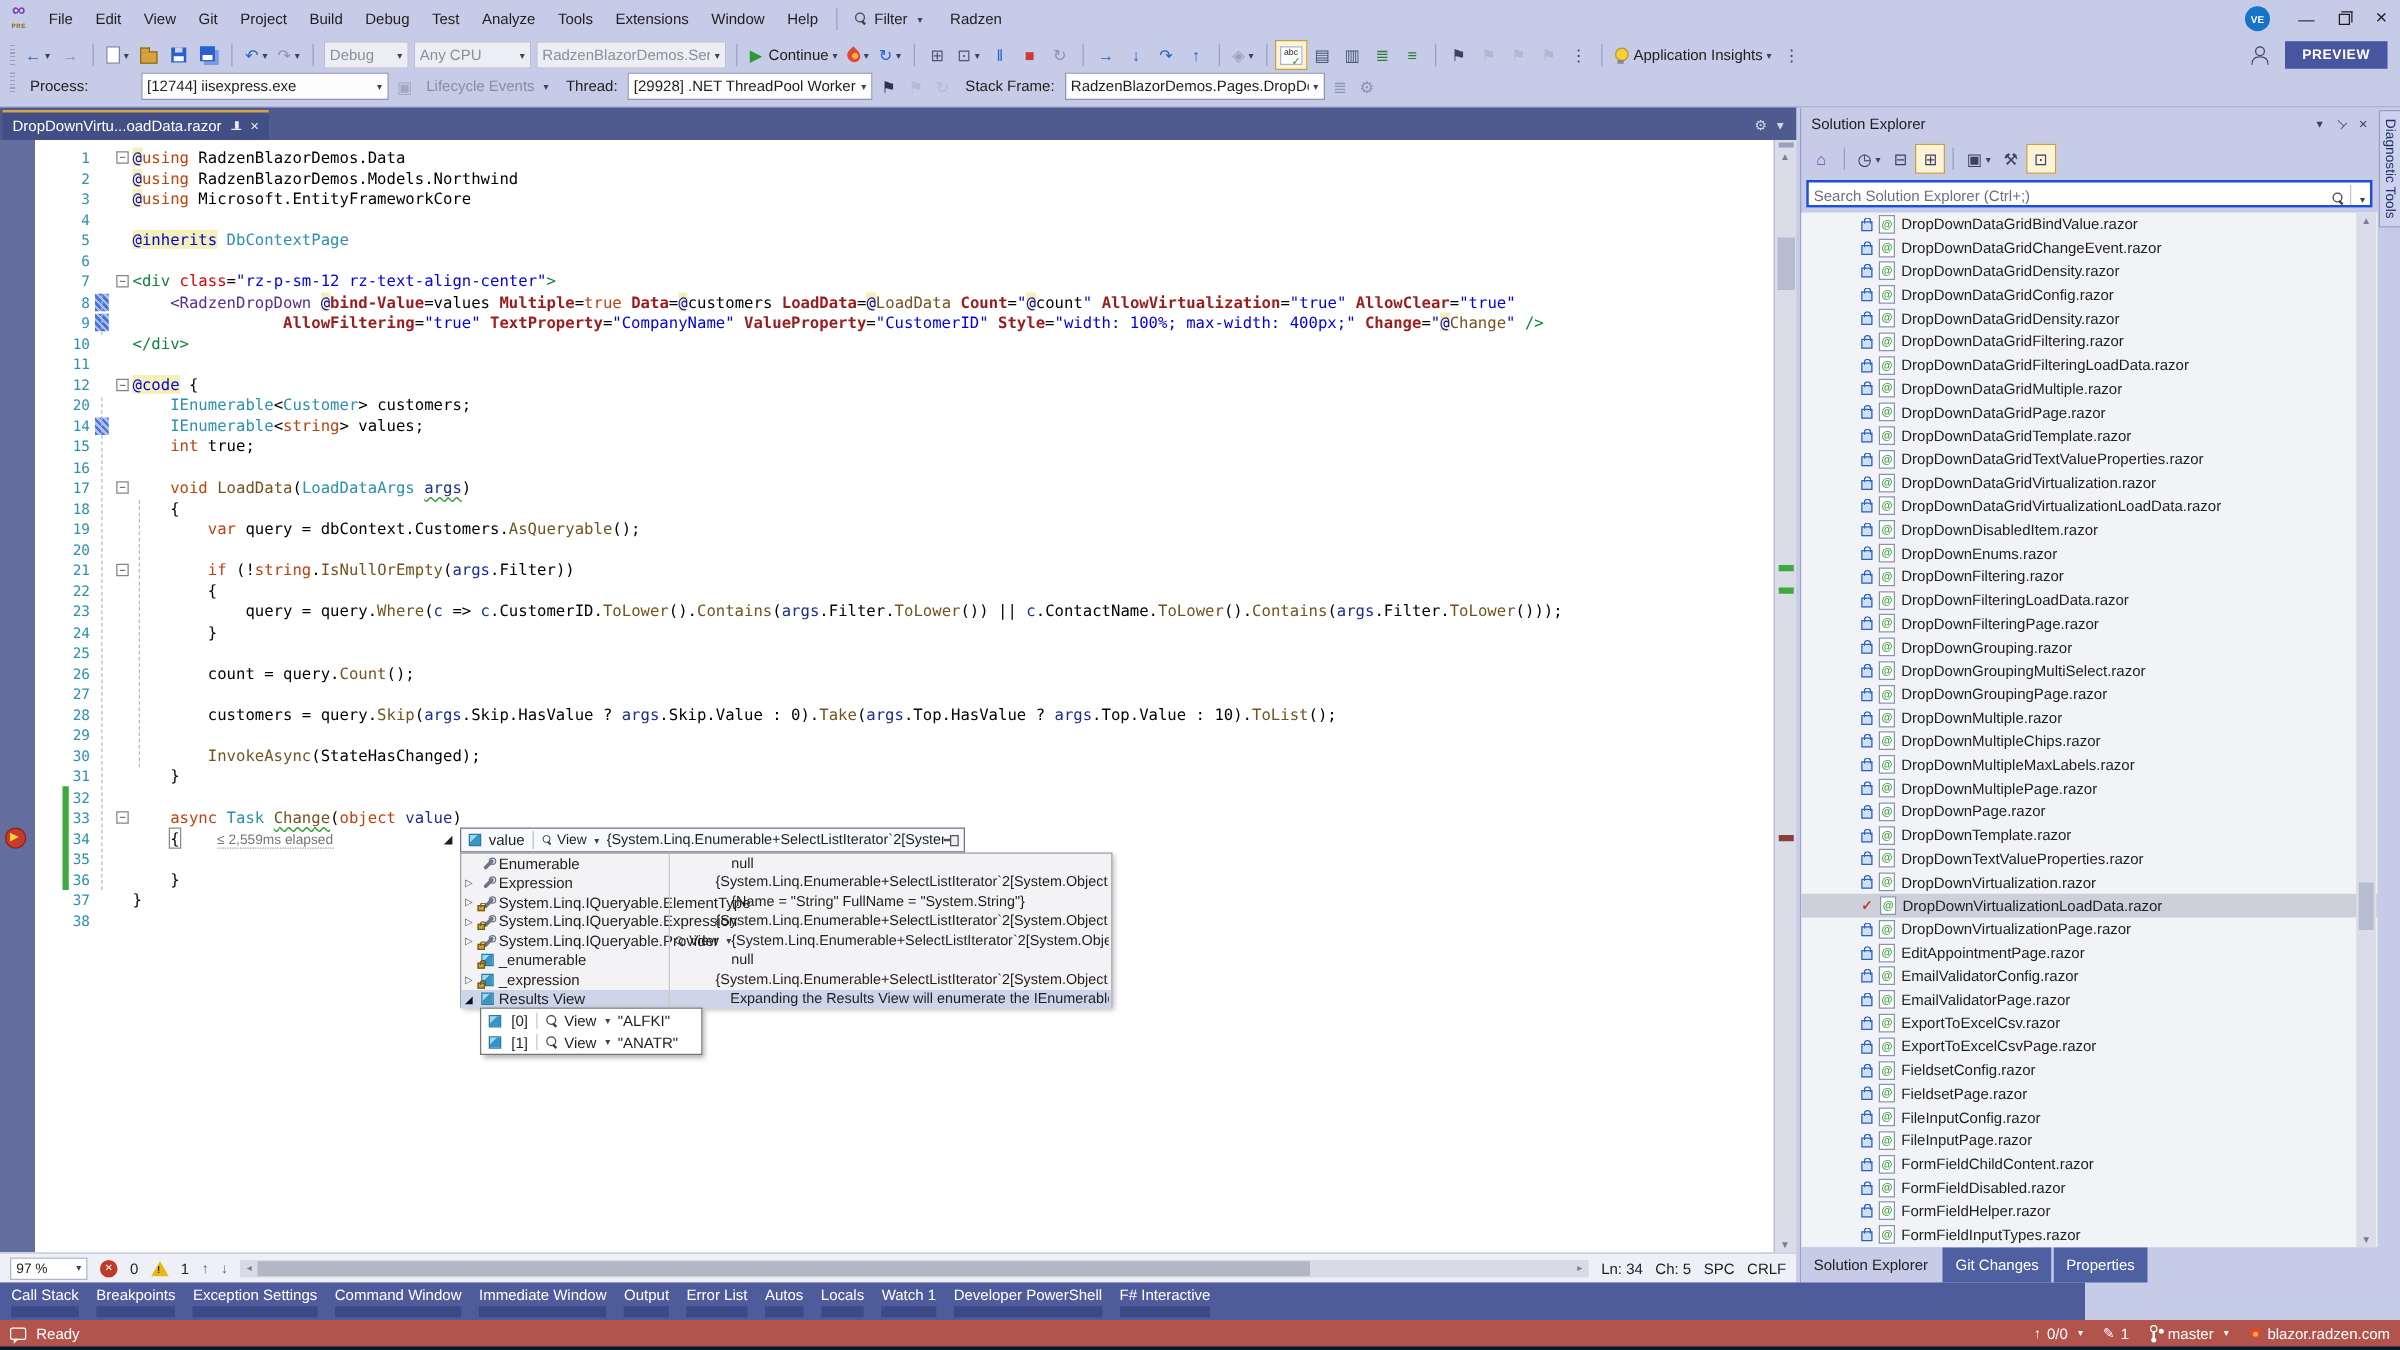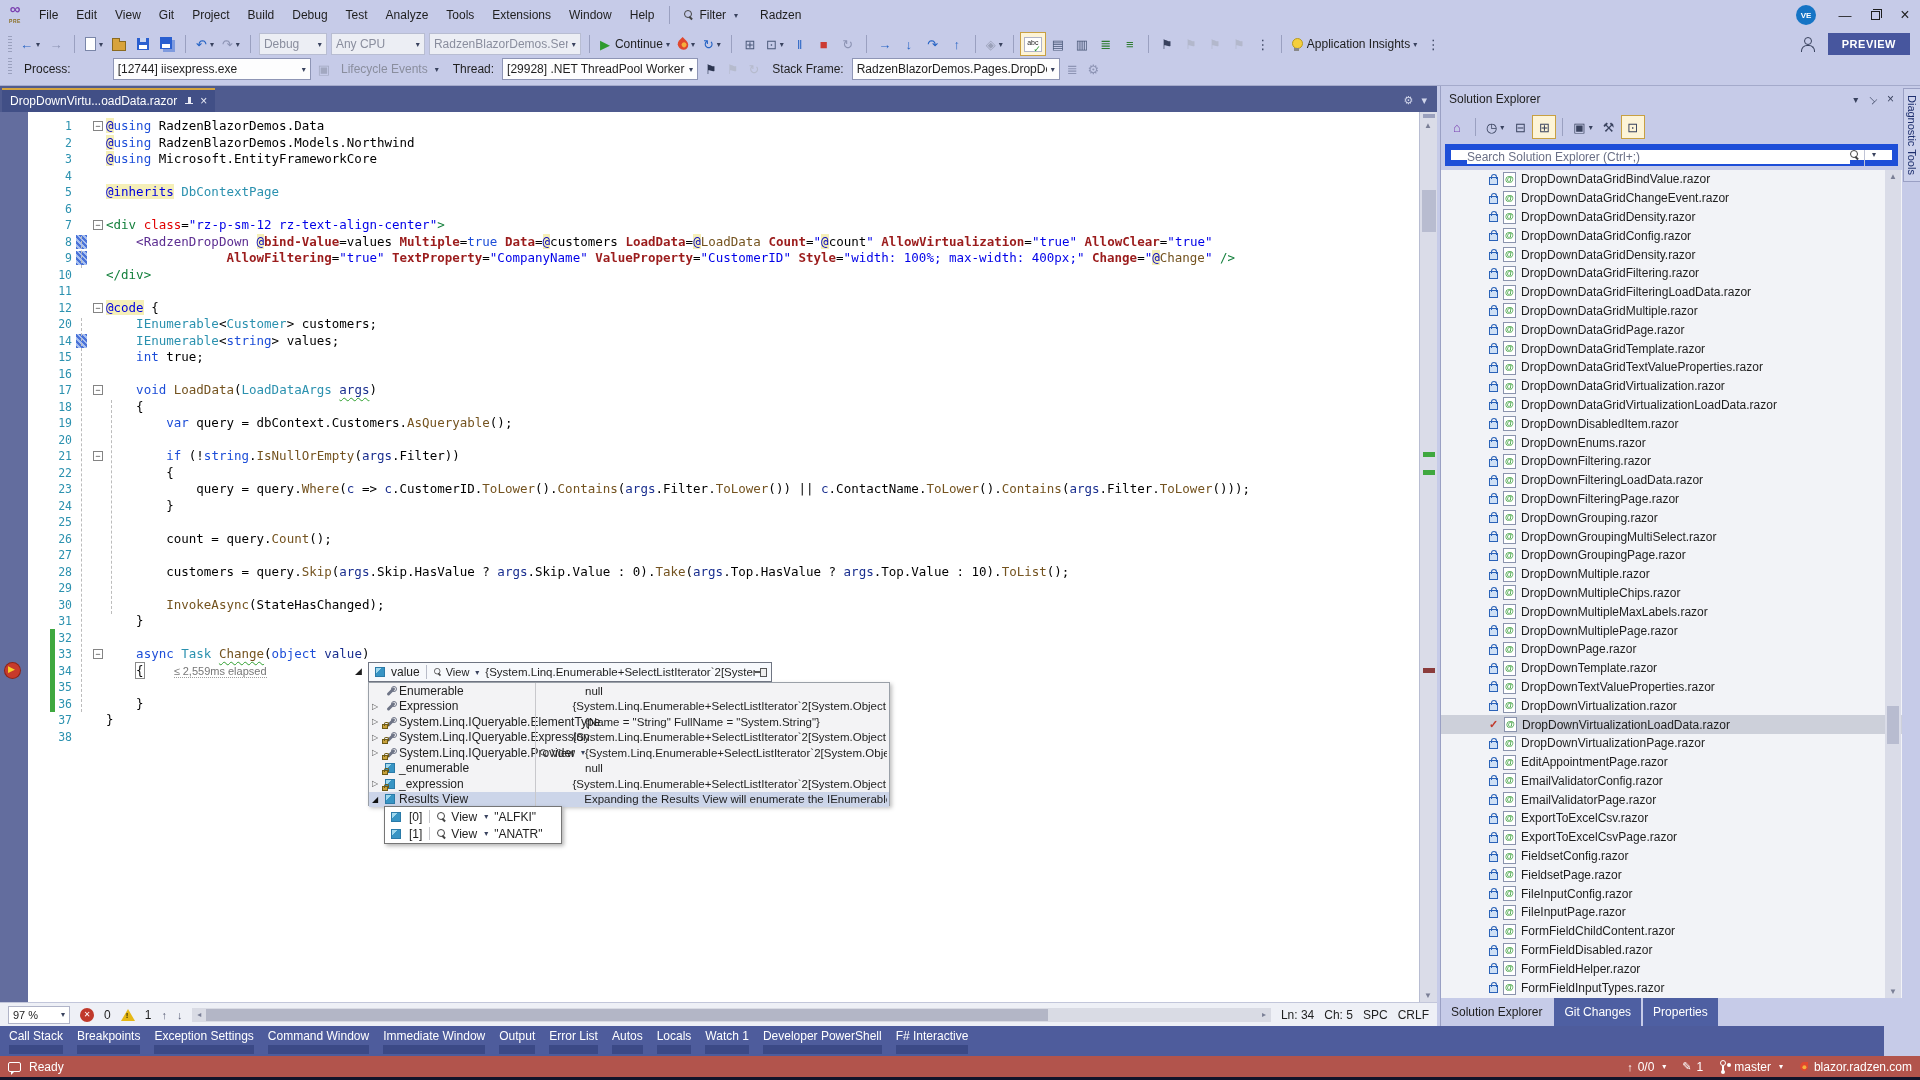--- a/index.html
+++ b/index.html
@@ -79,21 +79,21 @@
   #codearea { position:absolute; left:0; top:26px; width:1419px; height:890px; background:#fff; overflow:hidden; }
   .gutter-band { position:absolute; left:0; top:0; width:28px; height:100%; background:#636d9e; }
   #code-lines { position:absolute; left:0; top:6px; width:100%; }
   .code-row { display:flex; height:16.5px; line-height:16.5px; }
   .ln { width:50px; margin-left:28px; padding-right:6px; text-align:right; color:#2b91af; font-family:"DejaVu Sans Mono", monospace; font-size:11.5px; }
   .mg-change { width:13px; position:relative; }
   .mg-fold { width:15px; position:relative; }
   .fold-box { position:absolute; left:2px; top:3px; width:10px; height:10px; border:1px solid #848484; background:#fff; font-size:9px; line-height:8px; text-align:center; color:#333; }
   .blue-mark { position:absolute; left:-2px; top:1px; width:11px; height:14px; background:repeating-linear-gradient(45deg,#4a72d8 0 2px,#a8c0f0 2px 4px); }
   .codeline { flex:1; white-space:pre; font-family:"DejaVu Sans Mono", monospace; font-size:12.5px; }
-  .tk-p{color:#000}.tk-k{color:#1d4ed8}.tk-t{color:#2b91af}.tk-m{color:#74531f}
+  .tk-p{color:#000}.tk-k{color:#c2410c}.tk-t{color:#2b91af}.tk-m{color:#74531f}
   .tk-h{color:#15803d}.tk-a{color:#e00000}.tk-s{color:#0000e8}
   .tk-r{background:#f5efb8;color:#0a0ac0}.tk-kr{background:#f5efb8;color:#0000e0}
   .tk-comp{color:#5c2d91}.tk-ca{color:#9b1c1c;font-weight:bold}
   .tk-pm{color:#1a2f8f}
   .tk-mw{color:#74531f;text-decoration:underline wavy #2e9e2e 1px;text-underline-offset:3px;}
   .tk-pmw{color:#1a2f8f;text-decoration:underline wavy #2e9e2e 1px;text-underline-offset:3px;}
   .tk-cs{color:#000;outline:1px solid #8a8a8a;}
   .perftip { color:#767676; font-family:"Liberation Sans",sans-serif; font-size:11px; margin-left:30px; border-bottom:1px dotted #9a9a9a; }
   .guide { position:absolute; width:0; border-left:1px dashed #bcbcbc; }
   .bp-glyph { position:absolute; left:5px; width:15px; height:15px; border-radius:50%; background:#c73a2c; box-shadow:0 0 0 1px #8d2317; }
@@ -150,21 +150,21 @@
   #dt-child { position:absolute; left:384px; top:806px; width:178px; height:38px; background:#fff; border:1px solid #767676; box-shadow:2px 2px 4px rgba(0,0,0,.3); z-index:31; padding:1px 0; }
   .dtc-row { height:17px; display:flex; align-items:center; padding:0 4px; gap:4px; }
   .dtc-vsep { width:1px; height:13px; background:#c8c8cc; margin:0 3px; }
 
   
   #sol-exp { position:absolute; left:1440px; top:86px; width:462px; height:940px; background:#c6cbe8; border-left:1px solid #9aa0c4; }
   .se-title { height:26px; display:flex; align-items:center; padding:0 8px; }
   .se-title .t { flex:1; }
   .se-title .ic { margin-left:10px; color:#39425e; font-size:10px; }
   .se-toolbar { height:30px; display:flex; align-items:center; padding:0 4px; }
-  .se-search { margin:2px 4px; height:22px; background:#fff; border:6px solid #1d4ed8; display:flex; align-items:flex-start; padding:0 16px; }
+  .se-search { margin:2px 4px; height:22px; background:#fff; border:2px solid #1d4ed8; display:flex; align-items:flex-end; padding:0 4px; }
   .se-search input { flex:1; border:none; outline:none; font-size:12px; font-family:"Liberation Sans",sans-serif; color:#1e1e1e; }
   .se-search input::placeholder { color:#6a6f85; }
   .se-search .sep { width:1px; height:16px; background:#c0c4d6; margin:0 4px; }
   #se-list { position:absolute; left:0; top:84px; width:462px; height:828px; background:#f2f3f7; overflow:hidden; }
   .se-row { height:18.8px; display:flex; align-items:center; padding-left:48px; gap:5px; white-space:nowrap; }
   .se-row.sel { background:#cdd0da; }
   .se-lock { position:relative; width:9px; height:8px; background:#cfe0f5; border:1px solid #2a62b8; margin-top:3px; }
   .se-lock:before { content:""; position:absolute; left:1px; top:-4px; width:4px; height:4px; border:1px solid #2a62b8; border-bottom:none; border-radius:3px 3px 0 0; }
   .se-check { color:#c0392b; font-weight:bold; font-size:11px; width:10px; }
   .razor-ico { position:relative; width:13px; height:15px; background:#fff; border:1px solid #8a93ad; font-size:9px; color:#3a9e3a; text-align:center; line-height:13px; font-weight:bold; }
@@ -173,21 +173,21 @@
   #se-scroll .down { position:absolute; left:4px; bottom:2px; }
   #se-scroll .thumb { position:absolute; left:2px; top:536px; width:12px; height:38px; background:#b8bcd0; }
   .se-tabs { position:absolute; left:0; top:912px; width:462px; height:28px; display:flex; align-items:stretch; background:#c6cbe8; }
   .se-tab { padding:0 10px; display:flex; align-items:center; background:#4e5fa2; color:#fff; margin-right:2px; }
   .se-tab.active { background:#c6cbe8; color:#1e1e1e; }
 
   #diag-strip { position:absolute; left:1902px; top:86px; width:18px; height:940px; background:#c6cbe8; }
   .diag-tab { position:absolute; left:1px; top:2px; writing-mode:vertical-rl; font-size:11px; color:#1e2f6e; padding:6px 2px; border:1px solid #9aa0c4; background:#cdd2ec; }
 
   
-  #channel { position:absolute; left:0; top:1026px; width:1884px; height:30px; background:#4e5c9c; display:flex; align-items:flex-start; padding:2px 4px 0 4px; gap:4px; }
+  #channel { position:absolute; left:0; top:1026px; width:1668px; height:30px; background:#4e5c9c; display:flex; align-items:flex-start; padding:2px 4px 0 4px; gap:4px; }
   .ch-tab { display:flex; flex-direction:column; align-items:stretch; color:#fff; padding:0 5px; }
   .ch-tab .lbl { height:16px; line-height:16px; white-space:nowrap; }
   .ch-tab .body { height:9px; margin-top:1px; background:#3b4986; }
   #statusbar { position:absolute; left:0; top:1056px; width:1920px; height:21px; background:#b2544c; color:#fff; display:flex; align-items:center; padding:0 8px; gap:8px; }
   .sb-bubble { position:relative; width:13px; height:10px; border:1px solid #fff; border-radius:2px; }
   .sb-bubble:after { content:""; position:absolute; left:2px; bottom:-4px; width:0; height:0; border-top:4px solid #fff; border-right:4px solid transparent; }
   .sb-right { margin-left:auto; display:flex; align-items:center; gap:16px; }
   .sb-item { display:flex; align-items:center; gap:5px; white-space:nowrap; }
   .sb-branch { position:relative; width:10px; height:13px; }
   .sb-branch:before { content:""; position:absolute; left:3px; top:2px; width:2px; height:9px; background:#fff; }

